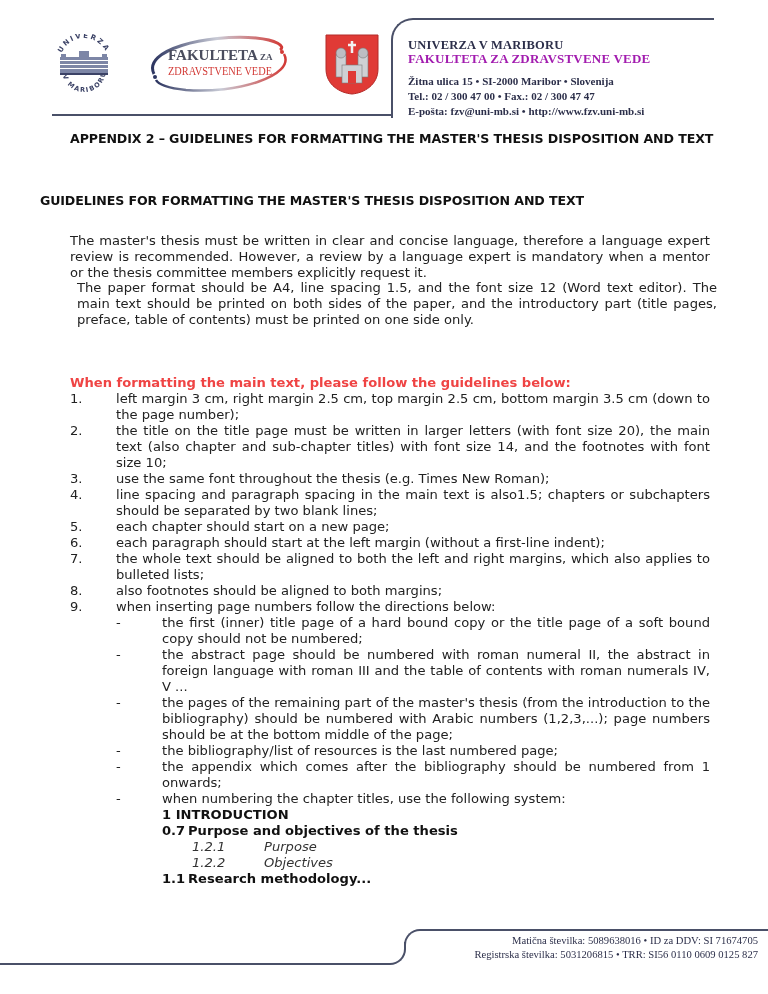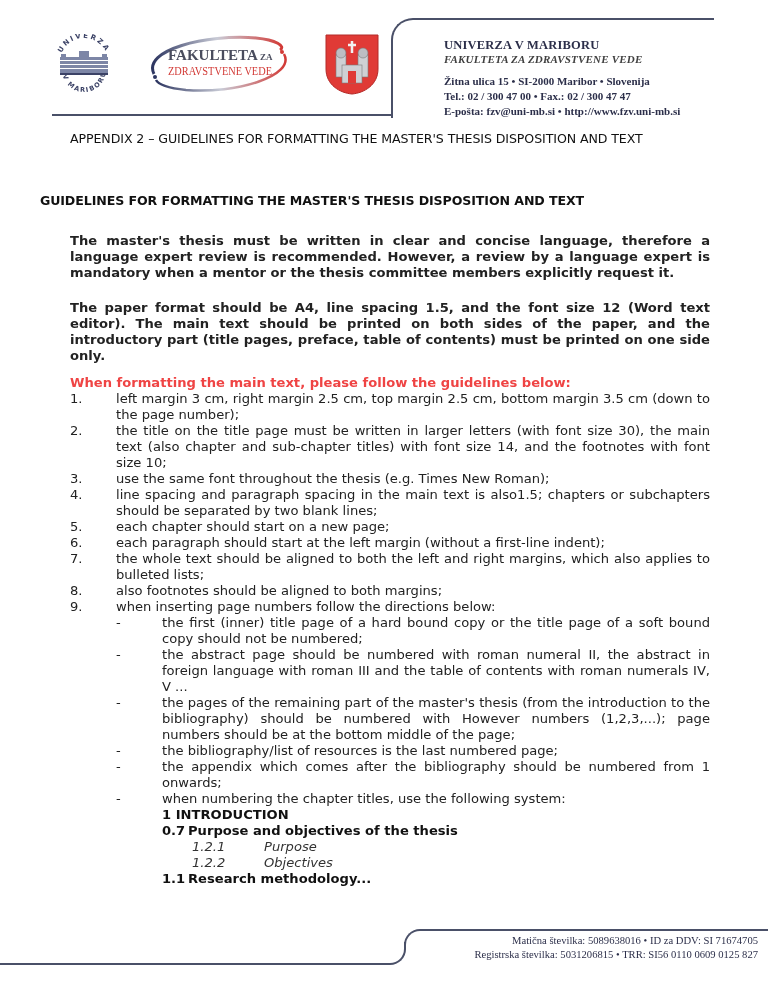--- a/index.html
+++ b/index.html
@@ -6,33 +6,33 @@
   body { width: 768px; height: 994px; position: relative; overflow: hidden; font-family: "DejaVu Sans", sans-serif; color: #1e1e1e; }
 
   
   .header { position: absolute; left: 0; top: 0; width: 768px; height: 120px; }
   .logo-um { position: absolute; left: 52px; top: 34px; width: 64px; height: 60px; }
   .logo-fzv { position: absolute; left: 146px; top: 32px; width: 146px; height: 62px; }
   .logo-crest { position: absolute; left: 324px; top: 33px; width: 56px; height: 62px; }
   .header-line { position: absolute; left: 52px; top: 114px; width: 340px; height: 0; border-top: 2px solid #4a5068; }
   .header-bracket { position: absolute; left: 391px; top: 18px; width: 30px; height: 98px; border: 2px solid #4a5068; border-right: none; border-bottom: none; border-top-left-radius: 22px; }
   .header-topline { position: absolute; left: 420px; top: 18px; width: 294px; border-top: 2px solid #4a5068; }
-  .contact { position: absolute; left: 444px; top: 38px; font-family: "Liberation Serif", serif; font-weight: bold; }
+  .contact { position: absolute; left: 408px; top: 38px; font-family: "Liberation Serif", serif; font-weight: bold; }
   .contact .l1 { font-size: 12.5px; color: #2c2f4a; line-height: 14px; letter-spacing: 0.2px; }
-  .contact .l2 { font-size: 11px; color: #404040; line-height: 14px; letter-spacing: 0.2px; font-style: italic; }
+  .contact .l2 { font-size: 13px; color: #a21caf; line-height: 14px; letter-spacing: 0.2px; }
   .contact .l3, .contact .l4, .contact .l5 { font-size: 11px; color: #2c2f4a; line-height: 15px; }
   .contact .l3 { margin-top: 8px; }
 
   
-  .doc { position: absolute; left: 70px; width: 640px; font-size: 13.1px; line-height: 16px; color: #222; font-weight: bold; }
-  .appendix-title { position: absolute; left: 70px; top: 131px; font-size: 12.6px; font-weight: normal; color: #111; letter-spacing: -0.1px; white-space: nowrap; }
+  .doc { position: absolute; left: 70px; width: 640px; font-size: 13.1px; line-height: 16px; color: #222; }
+  .appendix-title { position: absolute; left: 70px; top: 131px; font-size: 12.6px; font-weight: bold; color: #111; letter-spacing: -0.1px; white-space: nowrap; }
   .main-title { position: absolute; left: 0; width: 624px; top: 193px; text-align: center; font-size: 12.6px; font-weight: bold; color: #111; letter-spacing: -0.1px; white-space: nowrap; }
   .para { text-align: justify; }
   .p1 { top: 233px; }
-  .p2 { top: 300px; }
+  .p2 { top: 280px; margin-left: 7px; }
   .list-heading { position: absolute; left: 70px; top: 375px; font-size: 13.1px; font-weight: bold; color: #ef4444; white-space: nowrap; }
   .list { position: absolute; left: 70px; top: 391px; width: 640px; font-size: 13.1px; line-height: 16px; color: #222; }
   .li { position: relative; padding-left: 46px; text-align: justify; }
   .li .num { position: absolute; left: 0; top: 0; }
   .sub { position: relative; padding-left: 92px; text-align: justify; }
   .sub .dash { position: absolute; left: 46px; top: 0; }
   .toc { padding-left: 92px; font-weight: bold; color: #111; }
   .toc .n { display: inline-block; width: 26px; }
   .toc-i { padding-left: 122px; font-style: italic; color: #333; }
   .toc-i .n { display: inline-block; width: 72px; }
@@ -107,32 +107,32 @@
 <div class="appendix-title">APPENDIX 2 – GUIDELINES FOR FORMATTING THE MASTER'S THESIS DISPOSITION AND TEXT</div>
 <div class="main-title">GUIDELINES FOR FORMATTING THE MASTER'S THESIS DISPOSITION AND TEXT</div>
 
 <div class="doc para p1">The master's thesis must be written in clear and concise language, therefore a language expert review is recommended. However, a review by a language expert is mandatory when a mentor or the thesis committee members explicitly request it.</div>
 <div class="doc para p2">The paper format should be A4, line spacing 1.5, and the font size 12 (Word text editor). The main text should be printed on both sides of the paper, and the introductory part (title pages, preface, table of contents) must be printed on one side only.</div>
 
 <div class="list-heading">When formatting the main text, please follow the guidelines below:</div>
 
 <div class="list">
   <div class="li"><span class="num">1.</span><span>left margin 3 cm, right margin 2.5 cm, top margin 2.5 cm, bottom margin 3.5 cm (down to the page number);</span></div>
-  <div class="li"><span class="num">2.</span><span>the title on the title page must be written in larger letters (with font size 30), the main text (also chapter and sub-chapter titles) with font size 14, and the footnotes with font size 10;</span></div>
+  <div class="li"><span class="num">2.</span><span>the title on the title page must be written in larger letters (with font size 20), the main text (also chapter and sub-chapter titles) with font size 14, and the footnotes with font size 10;</span></div>
   <div class="li"><span class="num">3.</span><span>use the same font throughout the thesis (e.g. Times New Roman);</span></div>
   <div class="li"><span class="num">4.</span><span>line spacing and paragraph spacing in the main text is also1.5; chapters or subchapters should be separated by two blank lines;</span></div>
   <div class="li"><span class="num">5.</span><span>each chapter should start on a new page;</span></div>
   <div class="li"><span class="num">6.</span><span>each paragraph should start at the left margin (without a first-line indent);</span></div>
   <div class="li"><span class="num">7.</span><span>the whole text should be aligned to both the left and right margins, which also applies to bulleted lists;</span></div>
   <div class="li"><span class="num">8.</span><span>also footnotes should be aligned to both margins;</span></div>
   <div class="li"><span class="num">9.</span><span>when inserting page numbers follow the directions below:</span></div>
 
   <div class="sub"><span class="dash">-</span><span>the first (inner) title page of a hard bound copy or the title page of a soft bound copy should not be numbered;</span></div>
   <div class="sub"><span class="dash">-</span><span>the abstract page should be numbered with roman numeral II, the abstract in foreign language with roman III and the table of contents with roman numerals IV, V ...</span></div>
-  <div class="sub"><span class="dash">-</span><span>the pages of the remaining part of the master's thesis (from the introduction to the bibliography) should be numbered with However numbers (1,2,3,...); page numbers should be at the bottom middle of the page;</span></div>
+  <div class="sub"><span class="dash">-</span><span>the pages of the remaining part of the master's thesis (from the introduction to the bibliography) should be numbered with Arabic numbers (1,2,3,...); page numbers should be at the bottom middle of the page;</span></div>
   <div class="sub"><span class="dash">-</span><span>the bibliography/list of resources is the last numbered page;</span></div>
   <div class="sub"><span class="dash">-</span><span>the appendix which comes after the bibliography should be numbered from 1 onwards;</span></div>
   <div class="sub"><span class="dash">-</span><span>when numbering the chapter titles, use the following system:</span></div>
 
   <div class="toc"><span>1</span> <span>INTRODUCTION</span></div>
   <div class="toc"><span class="n">0.7</span><span>Purpose and objectives of the thesis</span></div>
   <div class="toc-i"><span class="n">1.2.1</span><span>Purpose</span></div>
   <div class="toc-i"><span class="n">1.2.2</span><span>Objectives</span></div>
   <div class="toc"><span class="n">1.1</span><span>Research methodology...</span></div>
 </div>

